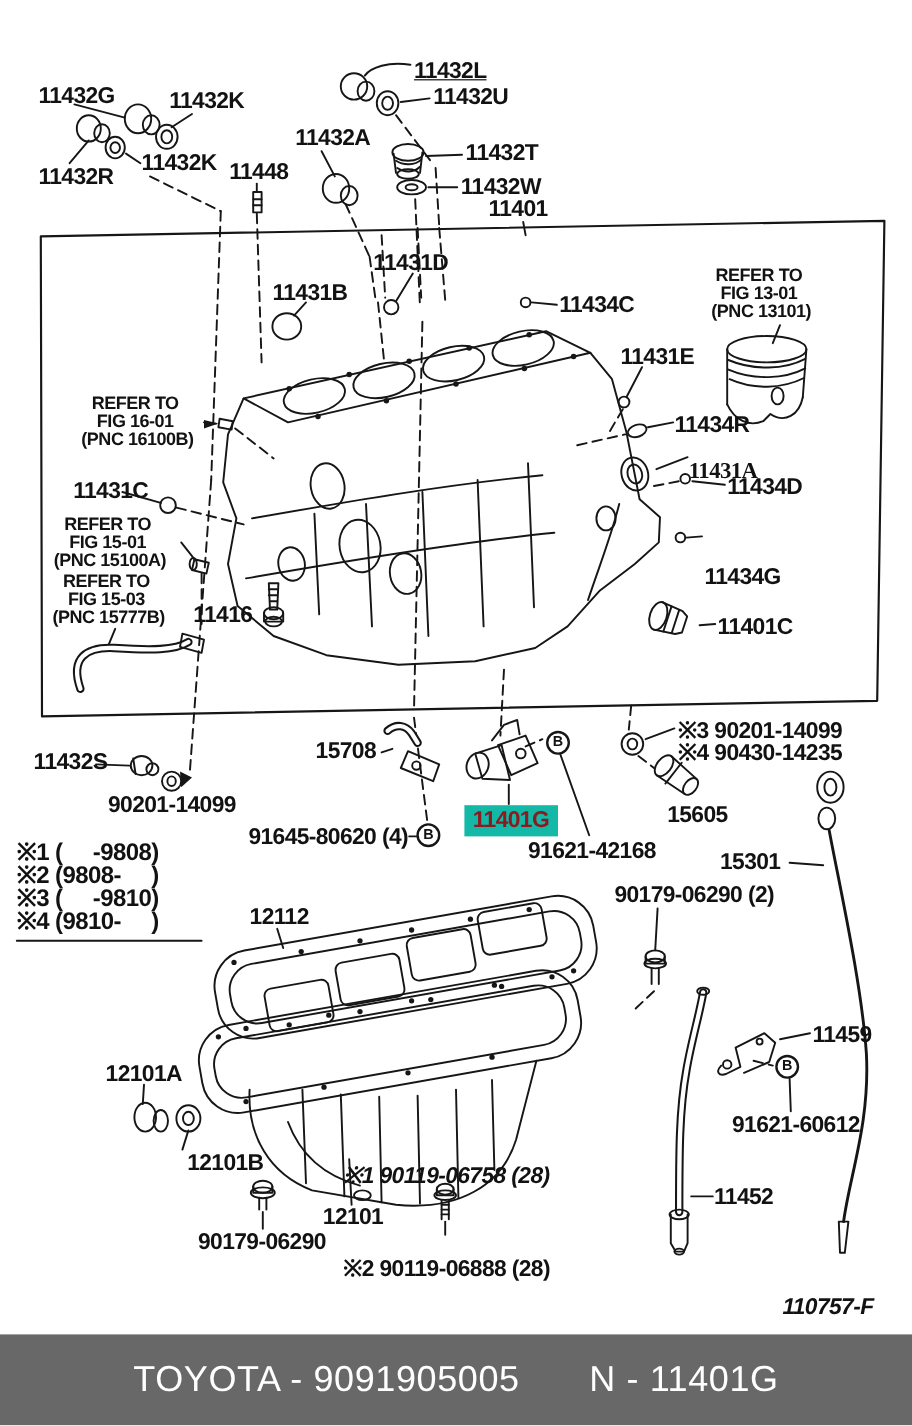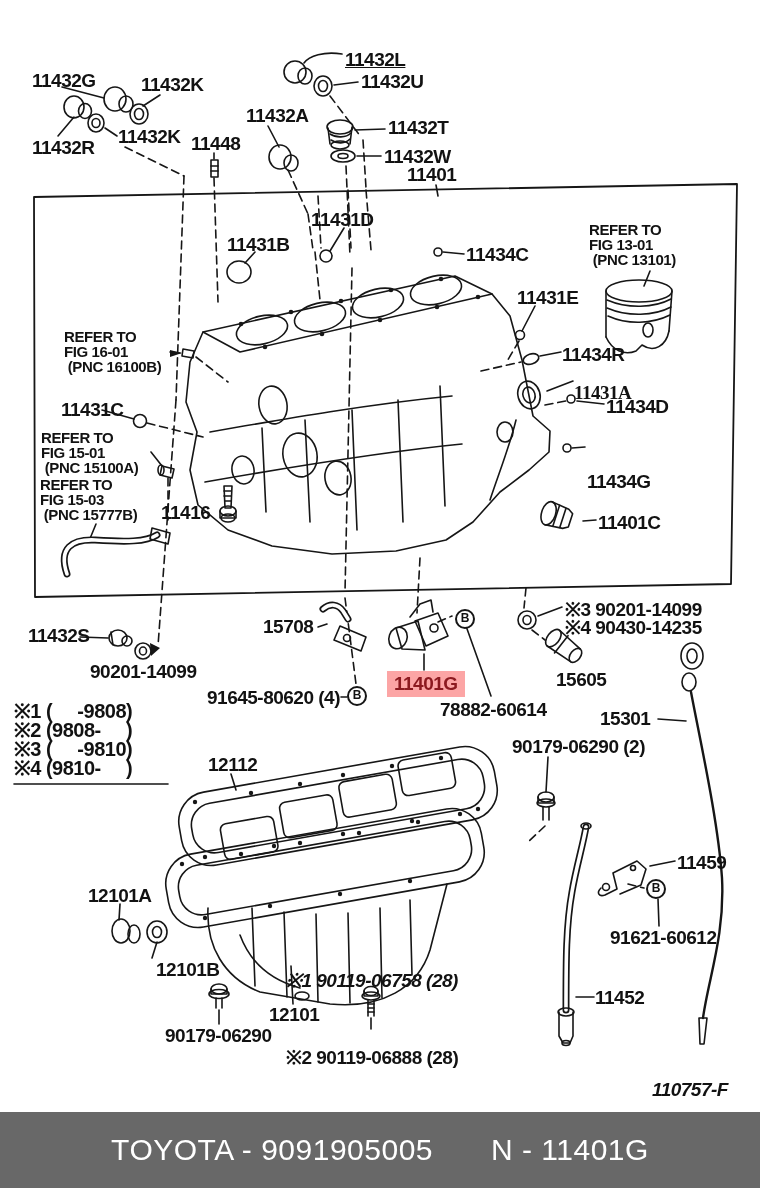--- a/index.html
+++ b/index.html
@@ -9,21 +9,21 @@
   svg.art *{stroke:#161616;stroke-width:1.6;fill:none;stroke-linecap:round;stroke-linejoin:round;}
   svg.art .thin{stroke-width:1.2;}
   svg.art .bord{stroke-width:1.8;}
   svg.art .dash{stroke-dasharray:8 5;stroke-width:1.5;}
   svg.art .dot{fill:#161616;stroke:none;}
   svg.art .tube{stroke-width:7;}
   svg.art .tubecore{stroke:#ffffff;stroke-width:3.6;}
   svg.art .rod{stroke-width:2.4;}
   .lbl{position:absolute;color:#121212;font-weight:bold;font-size:19px;
        letter-spacing:-0.5px;line-height:1.02;white-space:pre;}
-  .note{font-size:15px;line-height:15px;letter-spacing:-0.4px;}
+  .note{font-size:15px;line-height:15px;letter-spacing:-0.4px;text-align:center;}
   .table{font-size:20px;line-height:19px;letter-spacing:-0.5px;}
   .bmark{width:20px;height:20px;border:2px solid #161616;border-radius:50%;
          font-size:12px;line-height:15px;text-align:center;letter-spacing:0;
          box-sizing:border-box;background:#fff;}
   .highlight{padding:3px 7px 4px 7px;font-size:19px;}
   .footer{position:absolute;left:0;top:1112px;width:760px;height:76px;
           display:flex;align-items:center;justify-content:center;gap:58px;
           font-size:30px;letter-spacing:0.5px;font-weight:normal;}
 </style>
 </head>
@@ -422,42 +422,42 @@
       <div class="lbl note" style="left: 40px; top: 477px;">REFER TO
 FIG 15-03
  (PNC 15777B)</div>
       <div class="lbl" style="left: 28px; top: 626px;">11432S</div>
       <div class="lbl" style="left: 90px; top: 662px;">90201-14099</div>
       <div class="lbl" style="left: 263px; top: 617px;">15708</div>
       <div class="lbl" style="left: 207px; top: 688px;">91645-80620 (4)</div>
       <div class="lbl" style="left: 565px; top: 600px;">※3 90201-14099</div>
       <div class="lbl" style="left: 565px; top: 618px;">※4 90430-14235</div>
       <div class="lbl" style="left: 556px; top: 670px;">15605</div>
-      <div class="lbl" style="left: 440px; top: 700px;">78882-60614</div>
+      <div class="lbl" style="left: 440px; top: 700px;">91621-42168</div>
       <div class="lbl" style="left: 600px; top: 709px;">15301</div>
       <div class="lbl" style="left: 512px; top: 737px;">90179-06290 (2)</div>
       <div class="lbl table" style="left: 14px; top: 702px;">※1 (     -9808)
 ※2 (9808-     )
 ※3 (     -9810)
 ※4 (9810-     )</div>
       <div class="lbl" style="left: 208px; top: 755px;">12112</div>
       <div class="lbl" style="left: 88px; top: 886px;">12101A</div>
       <div class="lbl" style="left: 128px; top: 960px; margin-left: 28px;">12101B</div>
       <div class="lbl" style="left: 269px; top: 1005px;">12101</div>
       <div class="lbl" style="left: 165px; top: 1026px;">90179-06290</div>
       <div class="lbl" style="left: 286px; top: 971px; font-style: italic;">※1 90119-06758 (28)</div>
       <div class="lbl" style="left: 286px; top: 1048px;">※2 90119-06888 (28)</div>
       <div class="lbl" style="left: 677px; top: 853px;">11459</div>
       <div class="lbl" style="left: 610px; top: 928px;">91621-60612</div>
       <div class="lbl" style="left: 595px; top: 988px;">11452</div>
       <div class="lbl" style="left: 652px; top: 1080px; font-style: italic;">110757-F</div>
       <div class="lbl bmark" style="left: 347px; top: 686px;">B</div>
       <div class="lbl bmark" style="left: 455px; top: 609px;">B</div>
       <div class="lbl bmark" style="left: 646px; top: 879px;">B</div>
-      <div class="lbl highlight" style="left: 387px; top: 671px; background: #fca5a5; color: rgb(140, 26, 32);">11401G</div>
+      <div class="lbl highlight" style="left: 387px; top: 671px; background: #14b8a6; color: rgb(140, 26, 32);">11401G</div>
     </div>
 
   <div class="footer" style="background: rgb(104, 104, 104); color: rgb(255, 255, 255);">
     <span>TOYOTA - 9091905005</span>
     <span>N - 11401G</span>
   </div>
 
 </div>
 
 </body></html>

